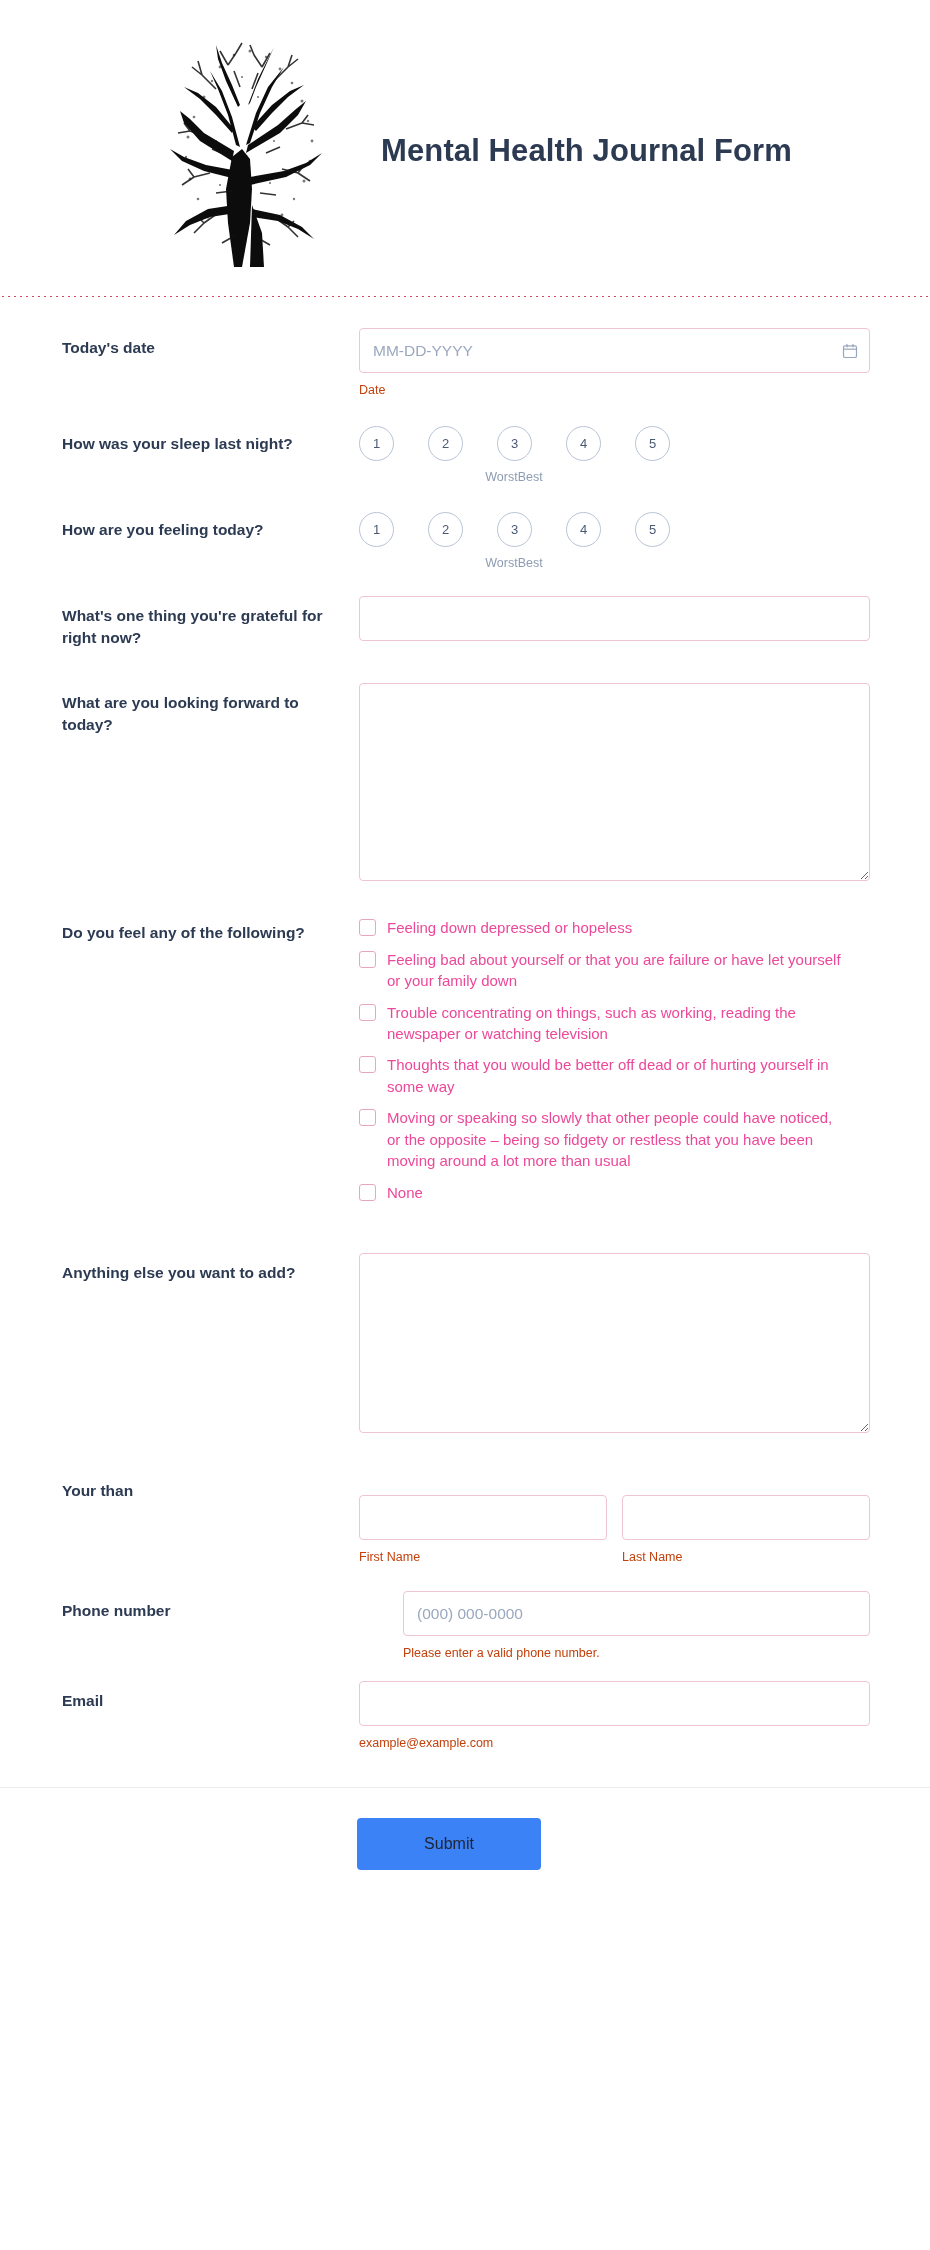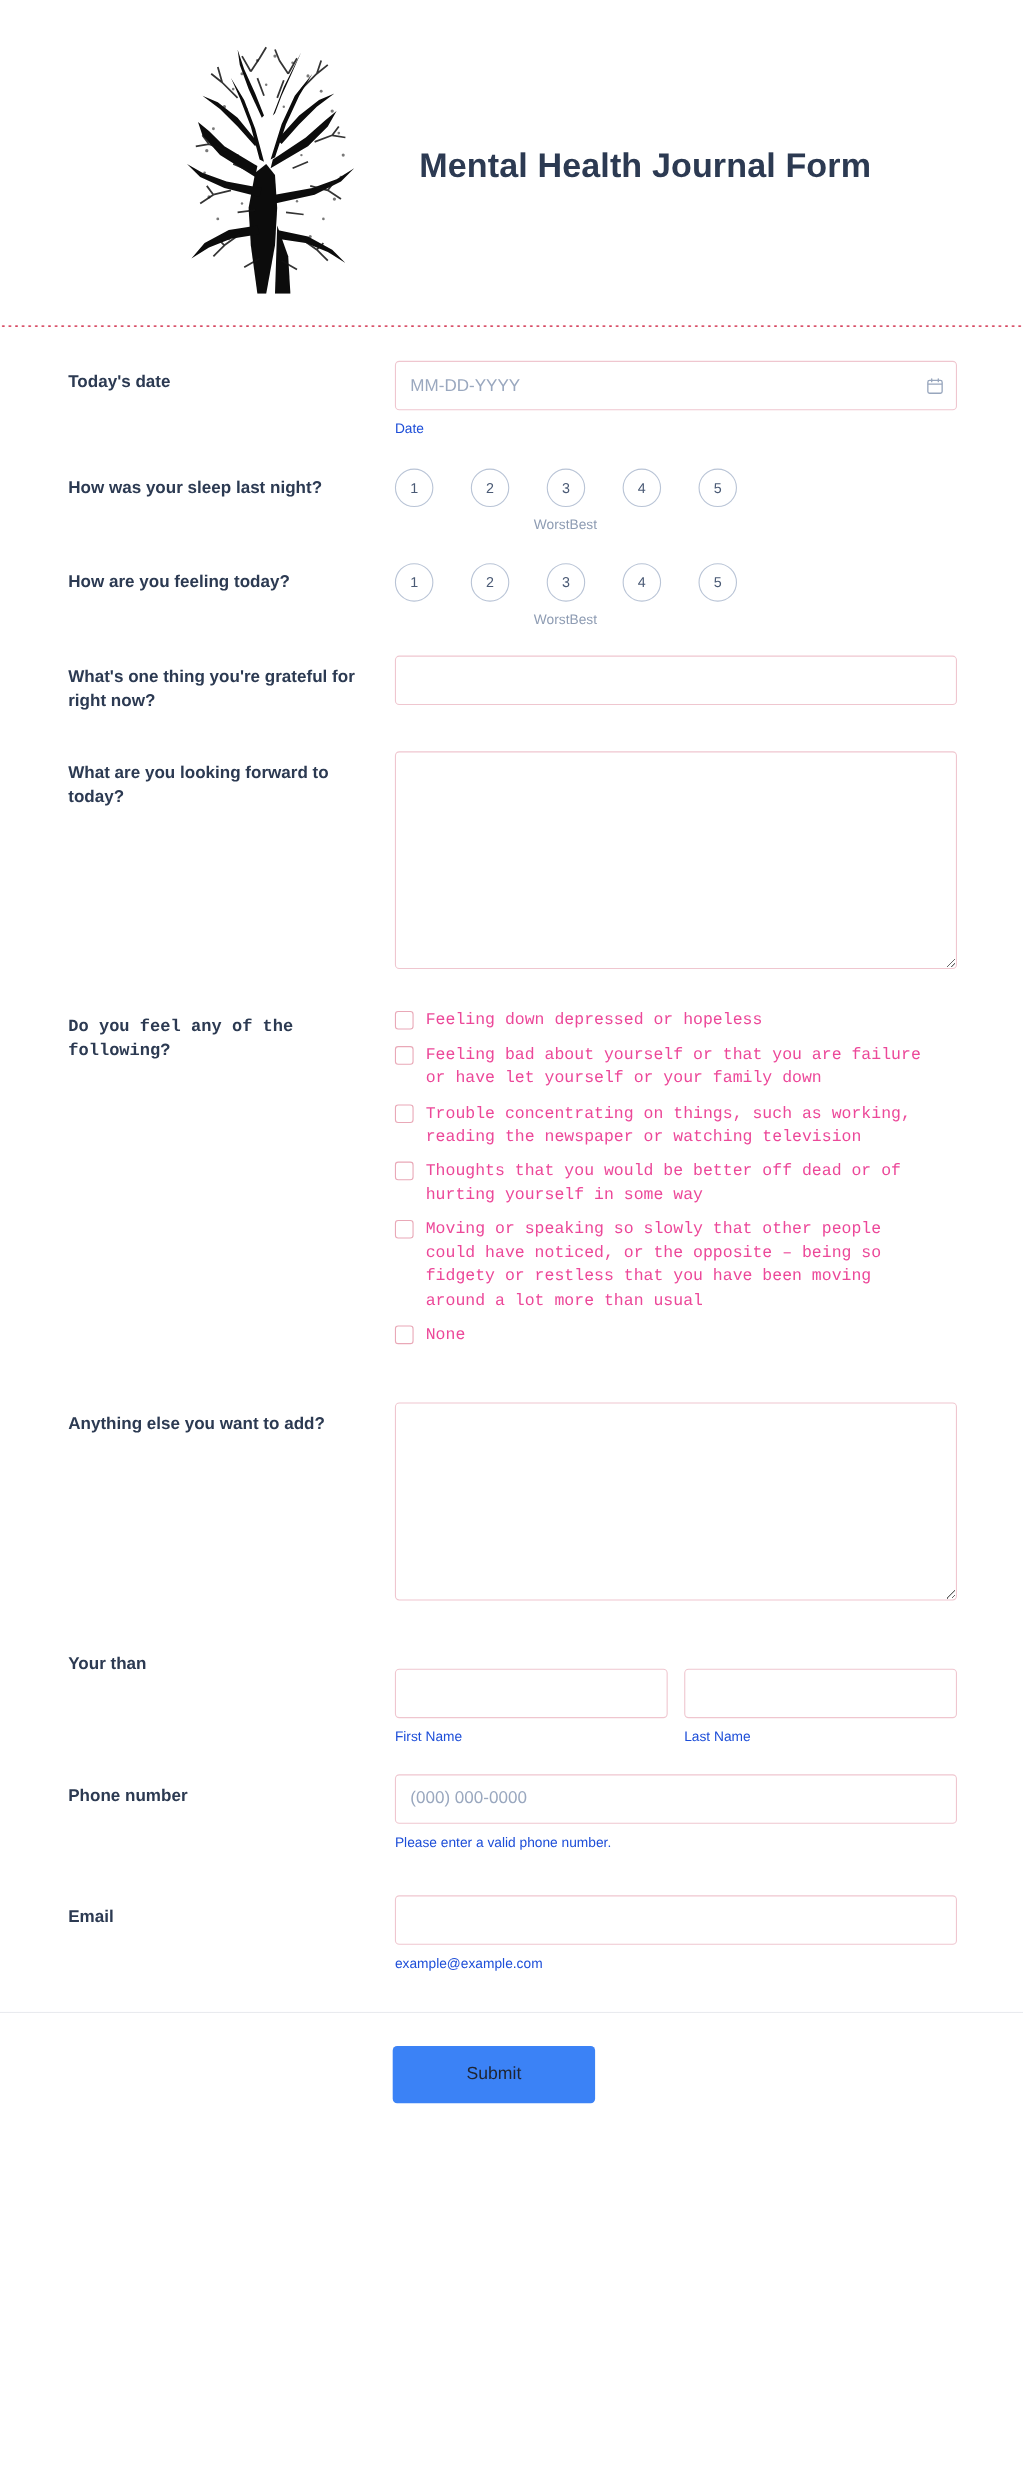--- a/index.html
+++ b/index.html
@@ -74,21 +74,21 @@
     font-weight: bold;
     line-height: 1.42;
     color: #2c3a52;
     padding-top: 9px;
     padding-right: 14px;
   }
   .field-control { flex: 1 1 auto; min-width: 0; }
 
   .sub-label {
     font-size: 12.5px;
-    color: #1d4ed8;
+    color: #c2410c;
     margin-top: 9px;
     line-height: 1.3;
   }
 
   
   .inp {
     width: 100%;
     height: 45px;
     border: 1px solid #efc6cf;
     border-radius: 4px;
@@ -357,21 +357,21 @@
       </div>
     </div>
 
     <div class="field-row" style="margin-bottom:32px;">
       <div class="field-label">What are you looking forward to today?</div>
       <div class="field-control">
         <textarea class="ta ta-medium" placeholder="" style=""></textarea>
       </div>
     </div>
 
-    <div class="field-row" style="margin-bottom:40px;font-family:Liberation Mono, monospace;">
+    <div class="field-row" style="margin-bottom:40px;">
       <div class="field-label">Do you feel any of the following?</div>
       <div class="field-control cb-list">
         <div class="cb-item">
           <span class="cb-box"></span>
           <span class="cb-label">Feeling down depressed or hopeless</span>
         </div>
         <div class="cb-item">
           <span class="cb-box"></span>
           <span class="cb-label">Feeling bad about yourself or that you are failure or have let yourself or your family down</span>
         </div>
@@ -410,21 +410,21 @@
             <div class="sub-label">First Name</div>
           </div>
           <div class="name-col">
             <input class="inp" type="text" placeholder="" style="">
             <div class="sub-label">Last Name</div>
           </div>
         </div>
       </div>
     </div>
 
-    <div class="field-row" style="margin-bottom:40px;">
+    <div class="field-row" style="margin-bottom:19px;gap:44px;">
       <div class="field-label">Phone number</div>
       <div class="field-control">
         <input class="inp" type="text" placeholder="(000) 000-0000" style="">
         <div class="sub-label">Please enter a valid phone number.</div>
       </div>
     </div>
 
     <div class="field-row" style="margin-bottom:0;">
       <div class="field-label">Email</div>
       <div class="field-control">

